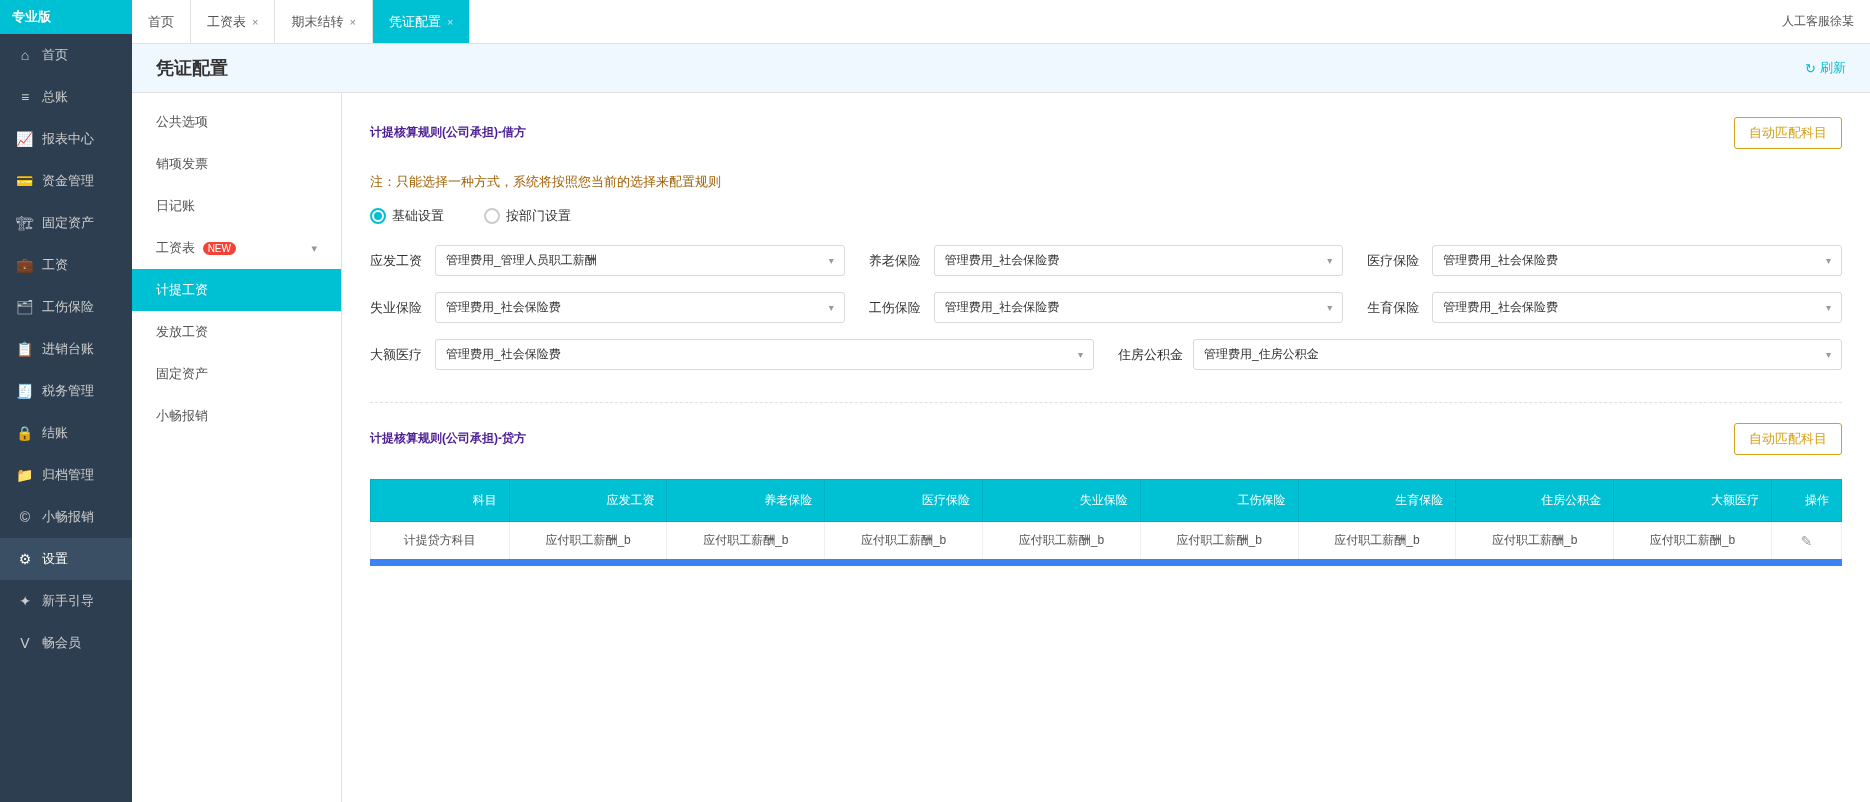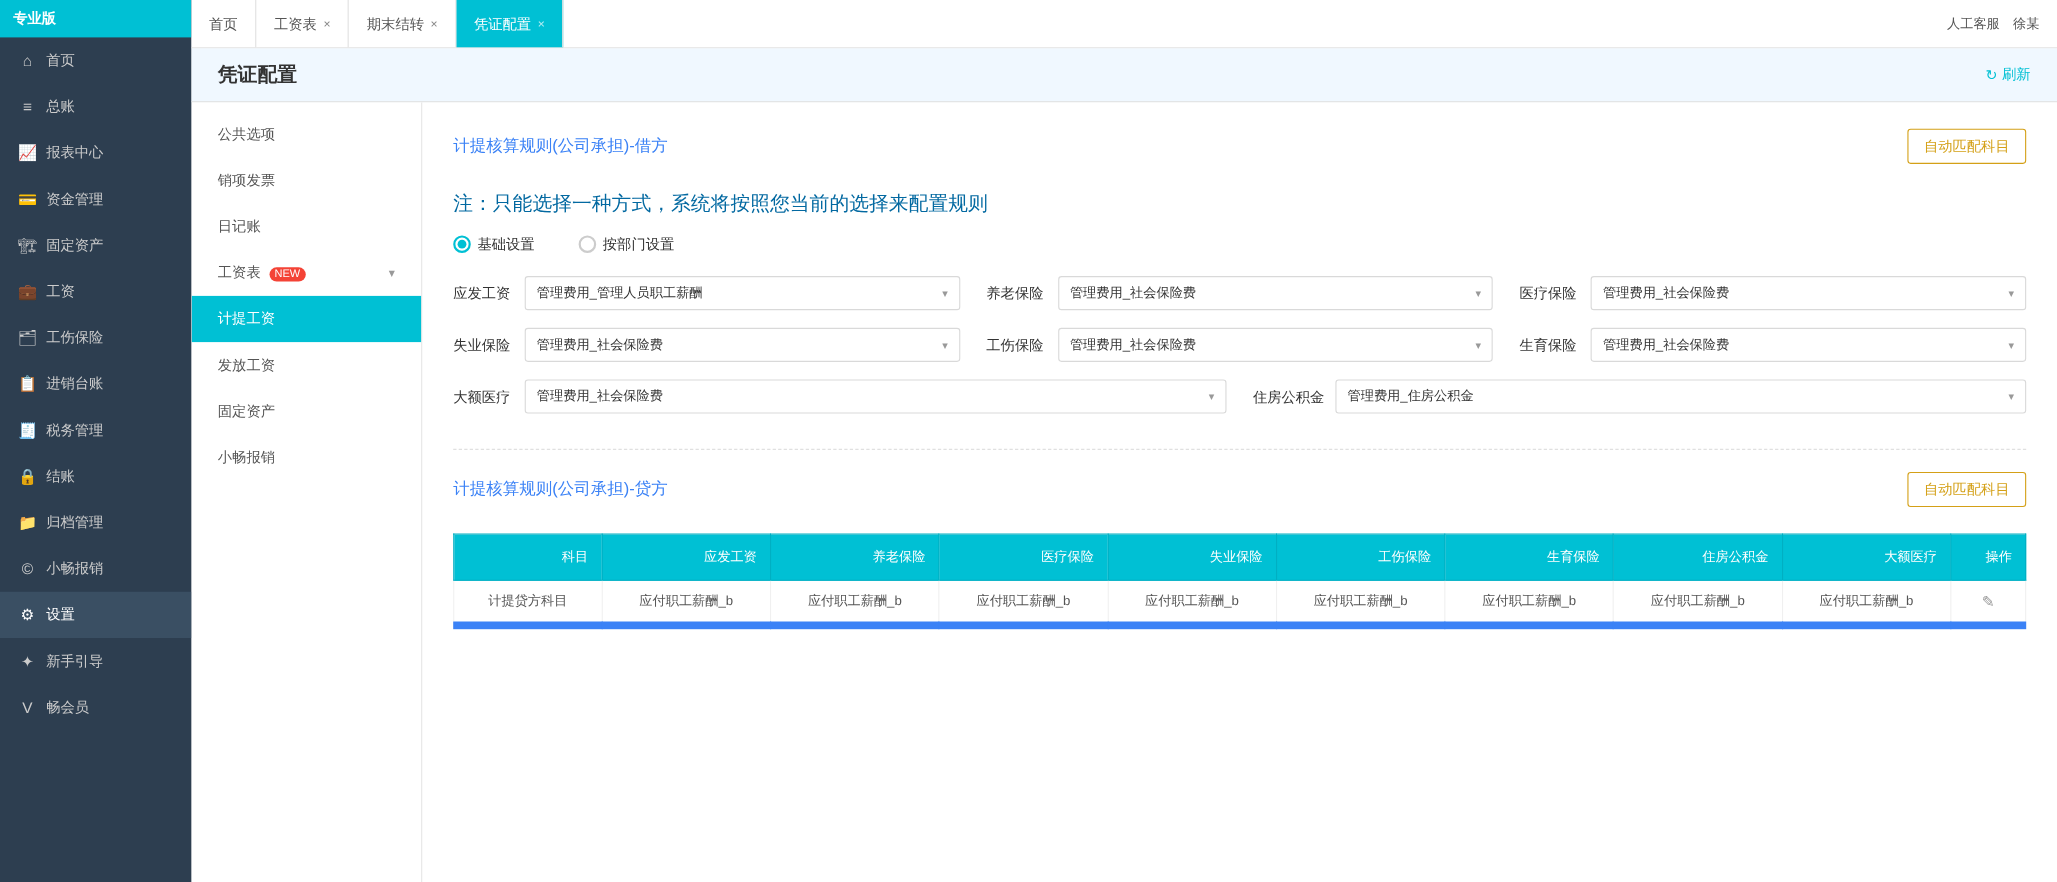--- a/index.html
+++ b/index.html
@@ -1,20 +1,20 @@
 <!DOCTYPE html>
 <html><head>
   <meta charset="utf-8">
   <style>
     * { box-sizing: border-box; margin: 0; padding: 0; }
     body { font-family: 'Microsoft YaHei', Arial, sans-serif; font-size: 13px; background: #f5f5f5; display: flex; height: 802px; overflow: hidden; }
 
     
     .sidebar {
-      width: 174px;
+      width: 132px;
       background: #2d3e50;
       color: #ccc;
       display: flex;
       flex-direction: column;
       flex-shrink: 0;
       height: 100%;
       overflow-y: auto;
     }
     .sidebar-header {
       background: #00c0d4;
@@ -71,21 +71,20 @@
     .tab-close {
       font-size: 11px;
       cursor: pointer;
       opacity: 0.7;
     }
     .topbar-right {
       margin-left: auto;
       display: flex;
       align-items: center;
       padding-right: 16px;
-      gap: 12px;
       color: #555;
       font-size: 12px;
     }
 
     
     .page-header {
       background: #f0f8ff;
       padding: 12px 24px;
       display: flex;
       align-items: center;
@@ -152,28 +151,28 @@
       overflow-y: auto;
       padding: 24px 28px;
       background: white;
     }
 
     
     .section {
       margin-bottom: 32px;
     }
     .section-title {
-      font-size: 15px;
-      font-weight: normal;
-      color: #3b82f6;
+      font-size: 12px;
+      font-weight: bold;
+      color: #4c1d95;
       margin-bottom: 12px;
     }
     .section-note {
-      color: #0369a1;
-      font-size: 18px;
+      color: #a16207;
+      font-size: 13px;
       margin-bottom: 16px;
     }
 
     
     .radio-row {
       display: flex;
       align-items: center;
       gap: 40px;
       margin-bottom: 20px;
     }

